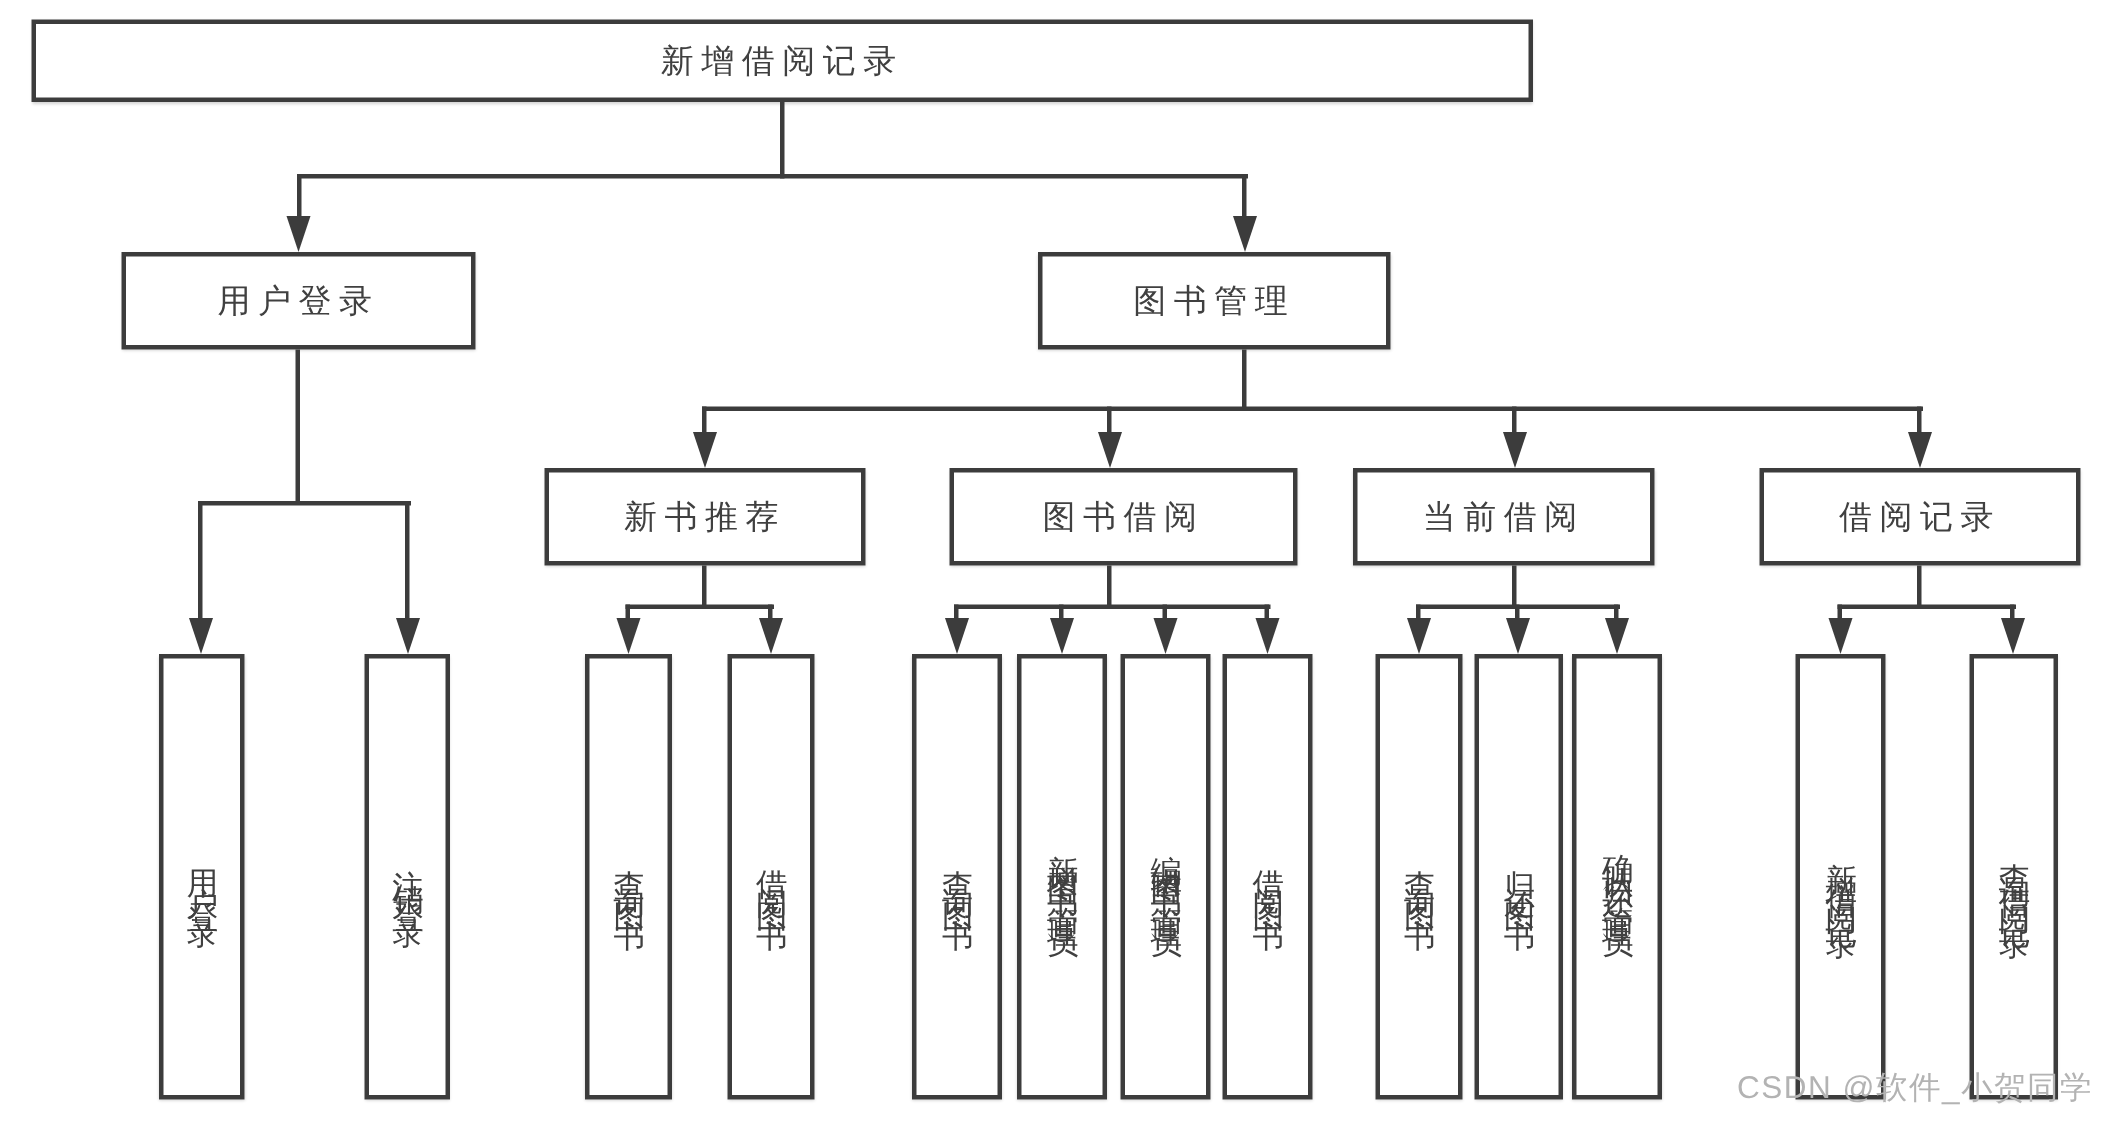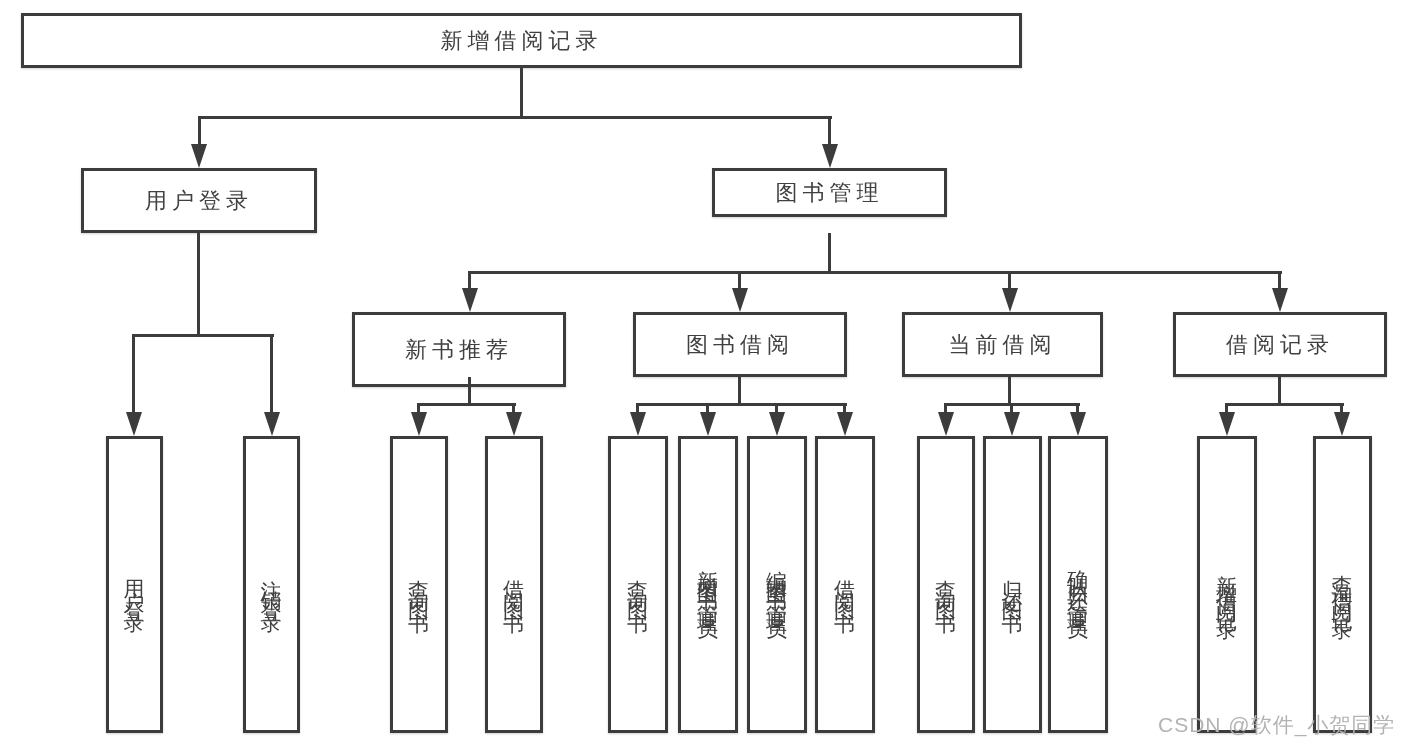--- a/index.html
+++ b/index.html
@@ -68,21 +68,21 @@
   <div class="vline" style="left:520px;top:68px;height:51px"></div>
   <div class="hline" style="left:198px;top:116px;width:634px"></div>
   <div class="vline" style="left:198px;top:116px;height:30px"></div>
   <div class="arrow" style="left:191px;top:144px"></div>
   <div class="vline" style="left:828px;top:116px;height:30px"></div>
   <div class="arrow" style="left:822px;top:144px"></div>
 
   <div class="box" style="left:81px;top:168px;width:236px;height:65px">
     <span class="h-label">用户登录</span>
   </div>
-  <div class="box" style="left:712px;top:168px;width:235px;height:49px">
+  <div class="box" style="left:692px;top:168px;width:235px;height:65px">
     <span class="h-label">图书管理</span>
   </div>
 
   <div class="vline" style="left:197px;top:233px;height:103px"></div>
   <div class="hline" style="left:132px;top:334px;width:142px"></div>
   <div class="vline" style="left:132px;top:334px;height:80px"></div>
   <div class="arrow" style="left:126px;top:412px"></div>
   <div class="vline" style="left:270px;top:334px;height:80px"></div>
   <div class="arrow" style="left:264px;top:412px"></div>
 
@@ -90,24 +90,24 @@
   <div class="hline" style="left:468px;top:271px;width:814px"></div>
   <div class="vline" style="left:468px;top:271px;height:20px"></div>
   <div class="arrow" style="left:462px;top:288px"></div>
   <div class="vline" style="left:738px;top:271px;height:20px"></div>
   <div class="arrow" style="left:732px;top:288px"></div>
   <div class="vline" style="left:1008px;top:271px;height:20px"></div>
   <div class="arrow" style="left:1002px;top:288px"></div>
   <div class="vline" style="left:1278px;top:271px;height:20px"></div>
   <div class="arrow" style="left:1272px;top:288px"></div>
 
-  <div class="box" style="left:352px;top:312px;width:214px;height:75px">
+  <div class="box" style="left:363px;top:312px;width:214px;height:65px">
     <span class="h-label">新书推荐</span>
   </div>
-  <div class="box" style="left:633px;top:312px;width:214px;height:65px">
+  <div class="box" style="left:633px;top:312px;width:232px;height:65px">
     <span class="h-label">图书借阅</span>
   </div>
   <div class="box" style="left:902px;top:312px;width:201px;height:65px">
     <span class="h-label">当前借阅</span>
   </div>
   <div class="box" style="left:1173px;top:312px;width:214px;height:65px">
     <span class="h-label">借阅记录</span>
   </div>
 
   <div class="vline" style="left:468px;top:377px;height:28px"></div>

